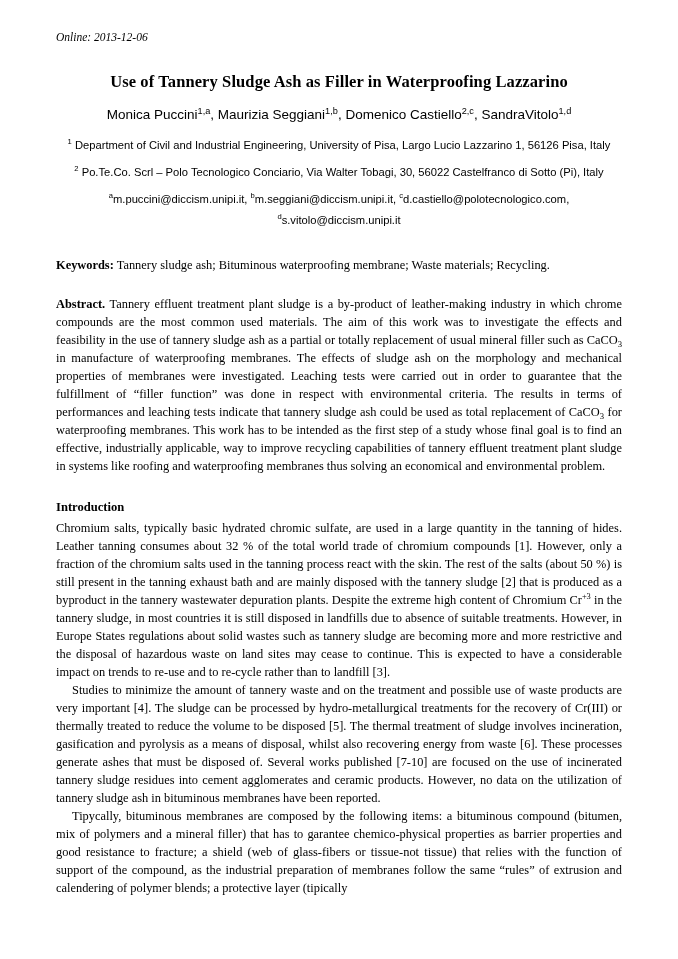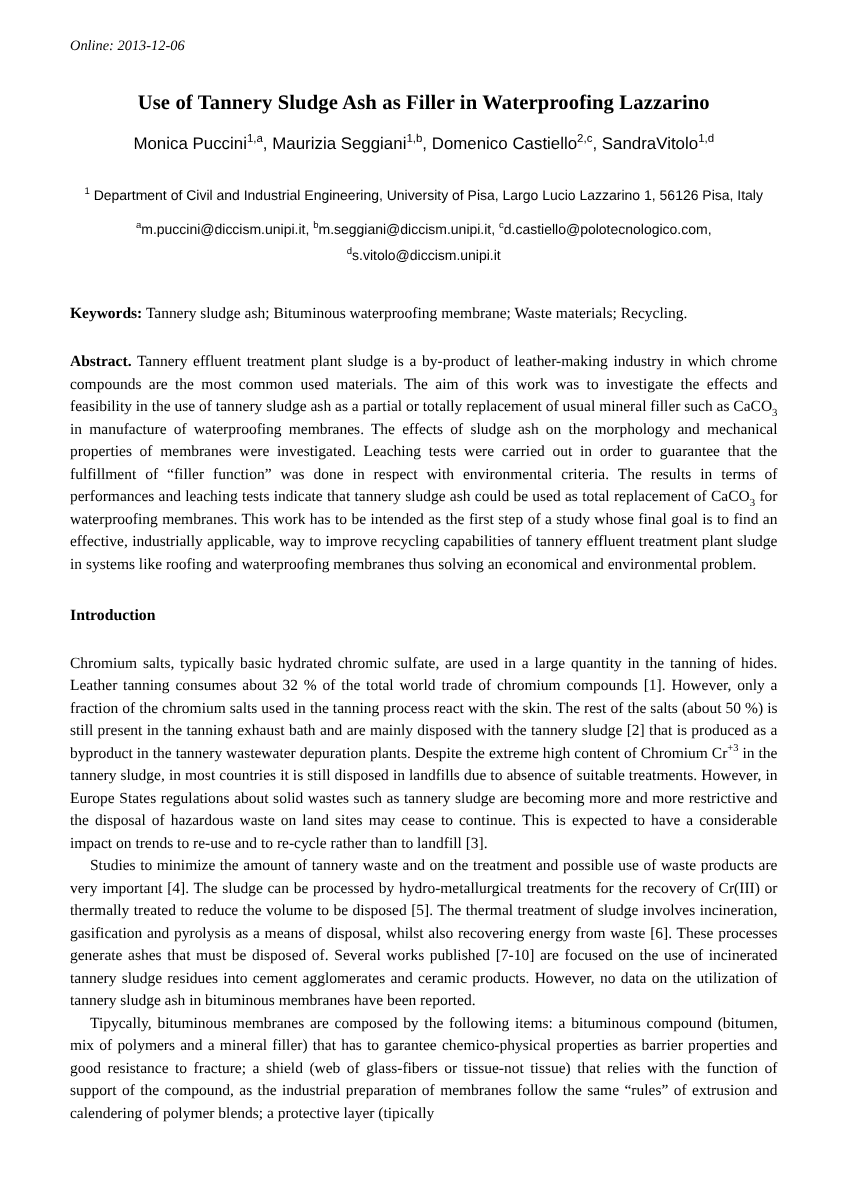--- a/index.html
+++ b/index.html
@@ -42,21 +42,21 @@
     font-weight: bold;
     font-size: 16.5px;
     margin-top: 26px;
     margin-bottom: 14px;
     letter-spacing: 0.1px;
   }
   .authors {
     text-align: center;
     font-family: "Liberation Sans", sans-serif;
     font-size: 13.5px;
-    margin-bottom: 24px;
+    margin-bottom: 12px;
     line-height: 1.4;
   }
   .affil {
     text-align: center;
     font-family: Liberation Sans, sans-serif;
     font-size: 11.2px;
     line-height: 1.45;
     margin-bottom: 11px;
     padding: 0 6px;
   }
@@ -88,21 +88,21 @@
     text-align: justify;
     line-height: 1.45;
   }
   .abstract b {
     font-weight: bold;
   }
   .section-head {
     font-weight: bold;
     font-size: 12.6px;
     margin-top: 24px;
-    margin-bottom: 22px;
+    margin-bottom: 5px;
   }
   .body-par {
     font-size: 12.4px;
     text-align: justify;
     line-height: 1.45;
     margin: 0;
   }
   .body-par.indent {
     text-indent: 16px;
   }
@@ -124,20 +124,23 @@
   <div class="title">Use of Tannery Sludge Ash as Filler in Waterproofing Lazzarino</div>
 
   <div class="authors">
     Monica Puccini<sup>1,a</sup>, Maurizia Seggiani<sup>1,b</sup>, Domenico Castiello<sup>2,c</sup>, SandraVitolo<sup>1,d</sup>
   </div>
 
   <div class="affil">
     <sup>1</sup> Department of Civil and Industrial Engineering, University of Pisa, Largo Lucio Lazzarino 1, 56126 Pisa, Italy
   </div>
 
+  <div class="affil">
+    <sup>2</sup> Po.Te.Co. Scrl – Polo Tecnologico Conciario, Via Walter Tobagi, 30, 56022 Castelfranco di Sotto (Pi), Italy
+  </div>
 
   <div class="emails">
     <sup>a</sup>m.puccini@diccism.unipi.it, <sup>b</sup>m.seggiani@diccism.unipi.it, <sup>c</sup>d.castiello@polotecnologico.com,
   </div>
   <div class="emails">
     <sup>d</sup>s.vitolo@diccism.unipi.it
   </div>
 
   <div class="keywords">
     <b>Keywords:</b>

